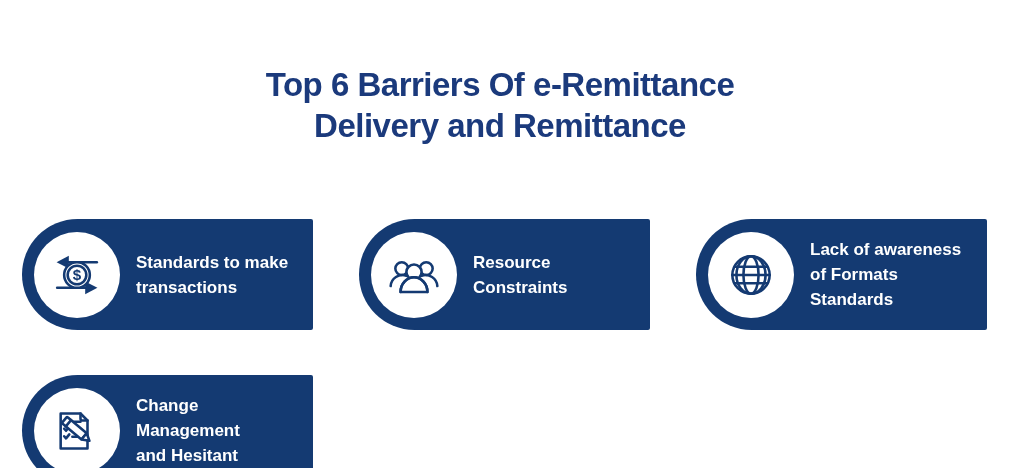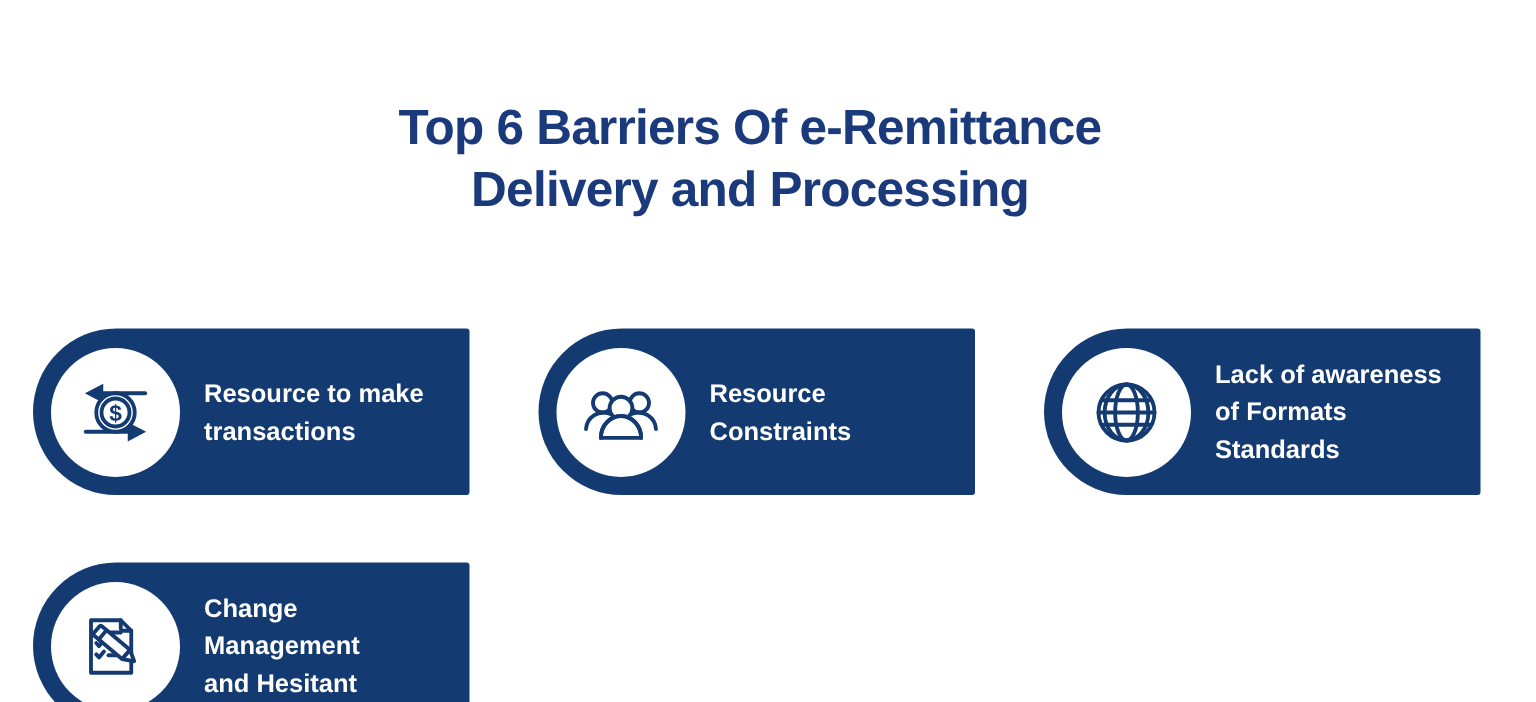--- a/index.html
+++ b/index.html
@@ -53,38 +53,38 @@
   svg .thick{fill:none;stroke:var(--icon-stroke);stroke-width:4.6;stroke-linecap:round;}
   svg text{font-family:"Liberation Sans", sans-serif;}
 </style>
 </head>
 <body>
 
 <div class="canvas">
 
   <div class="title">
     <div>Top 6 Barriers Of e-Remittance</div>
-    <div>Delivery and Processing</div>
+    <div>Delivery and Remittance</div>
   </div>
 
   <div class="grid">
 
     <div class="card">
       <div class="icon-circle">
         <svg viewBox="0 0 48 48">
           <path class="stroke" d="M41,13 H16"></path>
           <polygon class="fillnavy" points="17,7.5 6.5,13 17,18.5"></polygon>
           <path class="stroke" d="M7,35 H32"></path>
           <polygon class="fillnavy" points="31,29.5 41.5,35 31,40.5"></polygon>
           <circle class="maskwhite" cx="24" cy="24" r="11"></circle>
           <circle class="stroke" cx="24" cy="24" r="8"></circle>
           <text x="24" y="28.6" text-anchor="middle" font-size="13" font-weight="bold" fill="#143a72">$</text>
         </svg>
       </div>
-      <div class="card-text">Resource to make
+      <div class="card-text">Standards to make
 transactions</div>
     </div>
 
     <div class="card">
       <div class="icon-circle">
         <svg viewBox="0 0 48 48">
           <circle class="stroke" cx="13.5" cy="18.5" r="5.5"></circle>
           <path class="stroke" d="M4,33.5 a10,10 0 0 1 13.5,-8.8"></path>
           <circle class="stroke" cx="34.5" cy="18.5" r="5.5"></circle>
           <path class="stroke" d="M44,33.5 a10,10 0 0 0 -13.5,-8.8"></path>

